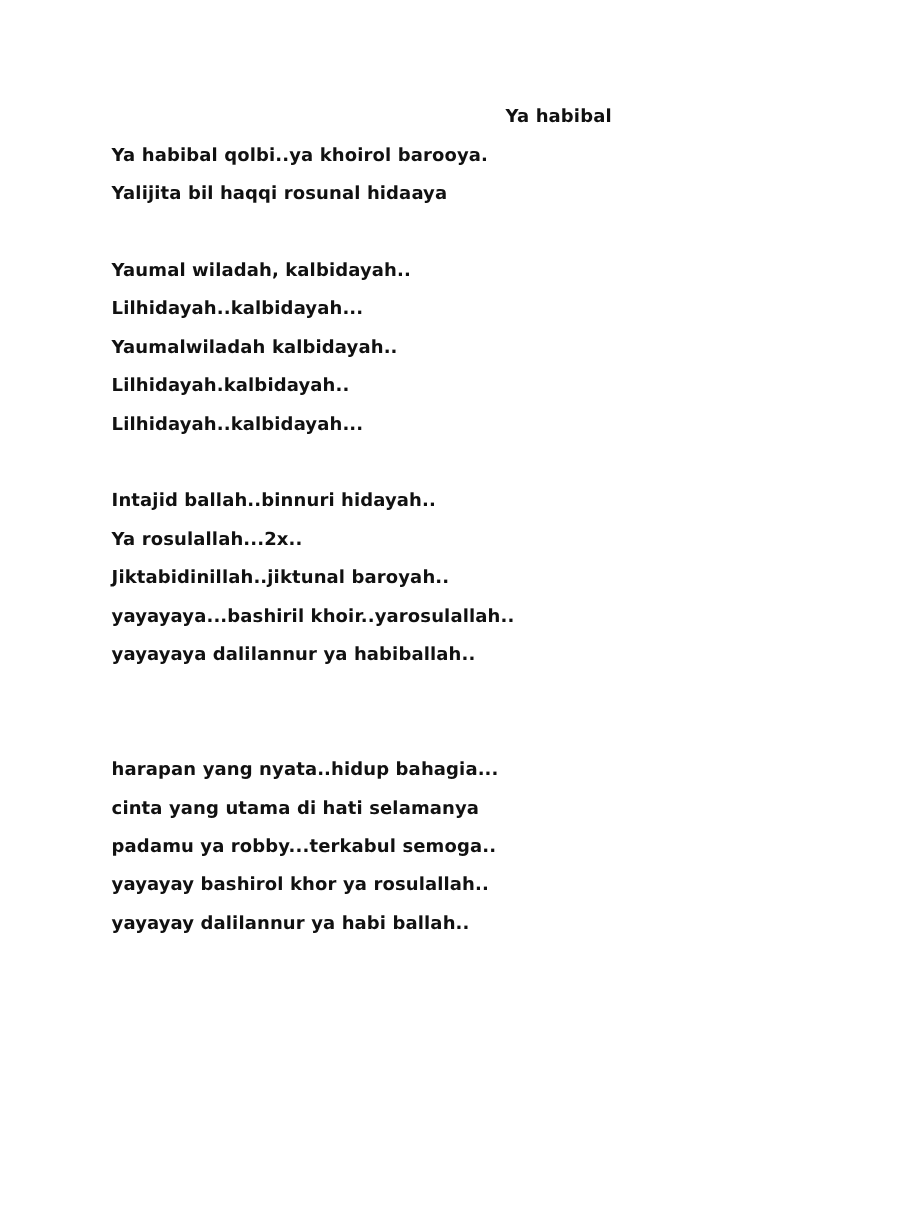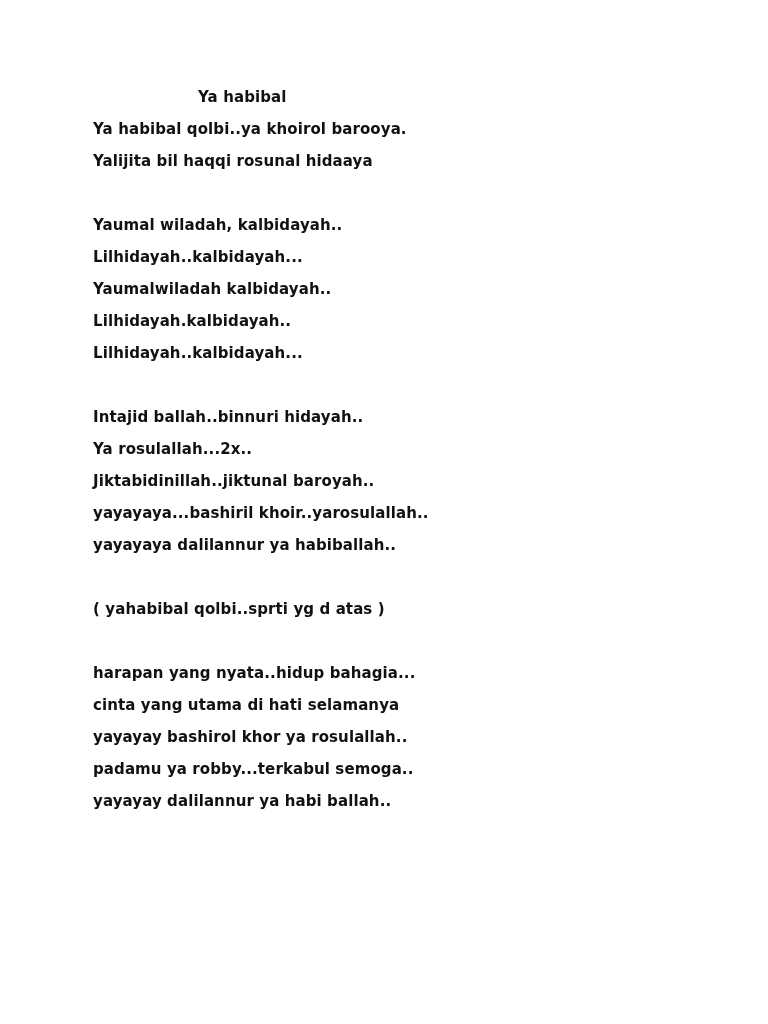--- a/index.html
+++ b/index.html
@@ -33,20 +33,21 @@
       letter-spacing: 0.1px;
     }
     .line {
       height: 32px;
       line-height: 24px;
       white-space: pre;
       margin: 0;
     }
     .title {
       padding-left: 105px;
+      text-align: center;
     }
     .indent {
       padding-left: 5px;
     }
     .blank {
       height: 32px;
     }
   </style>
 </head>
 <body>
@@ -76,28 +77,25 @@
     <div>
       <p class="line">Intajid ballah..binnuri hidayah..</p>
       <p class="line">Ya rosulallah...2x..</p>
       <p class="line">Jiktabidinillah..jiktunal baroyah..</p>
       <p class="line">yayayaya...bashiril khoir..yarosulallah..</p>
       <p class="line">yayayaya dalilannur ya habiballah..</p>
     </div>
 
     <div class="blank"></div>
 
-    <div>
-      <p class="line">( yahabibal qolbi..sprti yg d atas )</p>
-    </div>
 
     <div class="blank"></div>
 
     <div>
       <p class="line">harapan yang nyata..hidup bahagia...</p>
       <p class="line">cinta yang utama di hati selamanya</p>
+      <p class="line">padamu ya robby...terkabul semoga..</p>
       <p class="line">yayayay bashirol khor ya rosulallah..</p>
-      <p class="line">padamu ya robby...terkabul semoga..</p>
       <p class="line">yayayay dalilannur ya habi ballah..</p>
     </div>
 
   </div>
 </div>
 
 </body></html>

